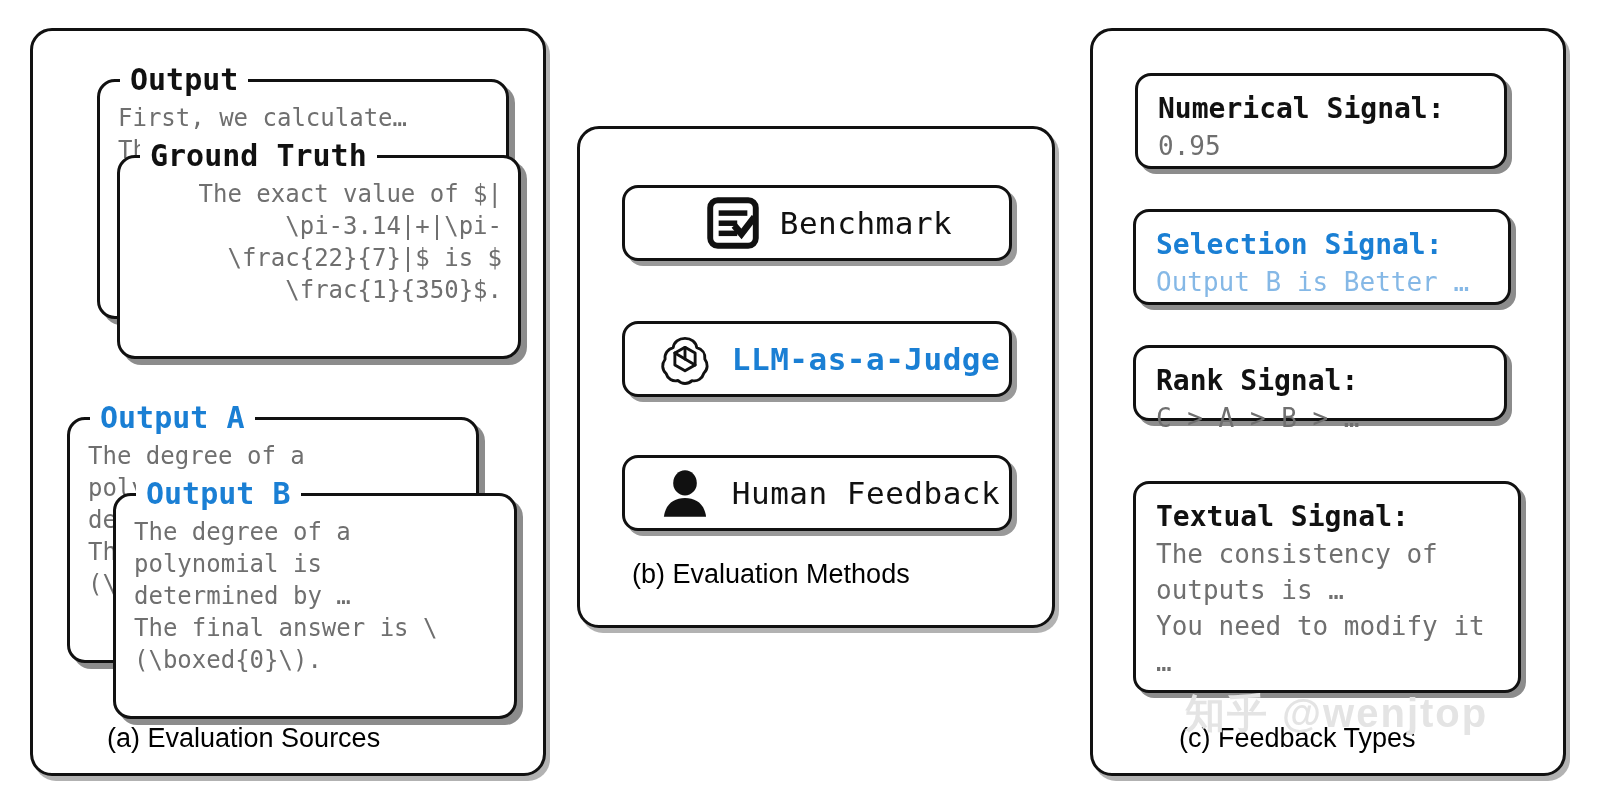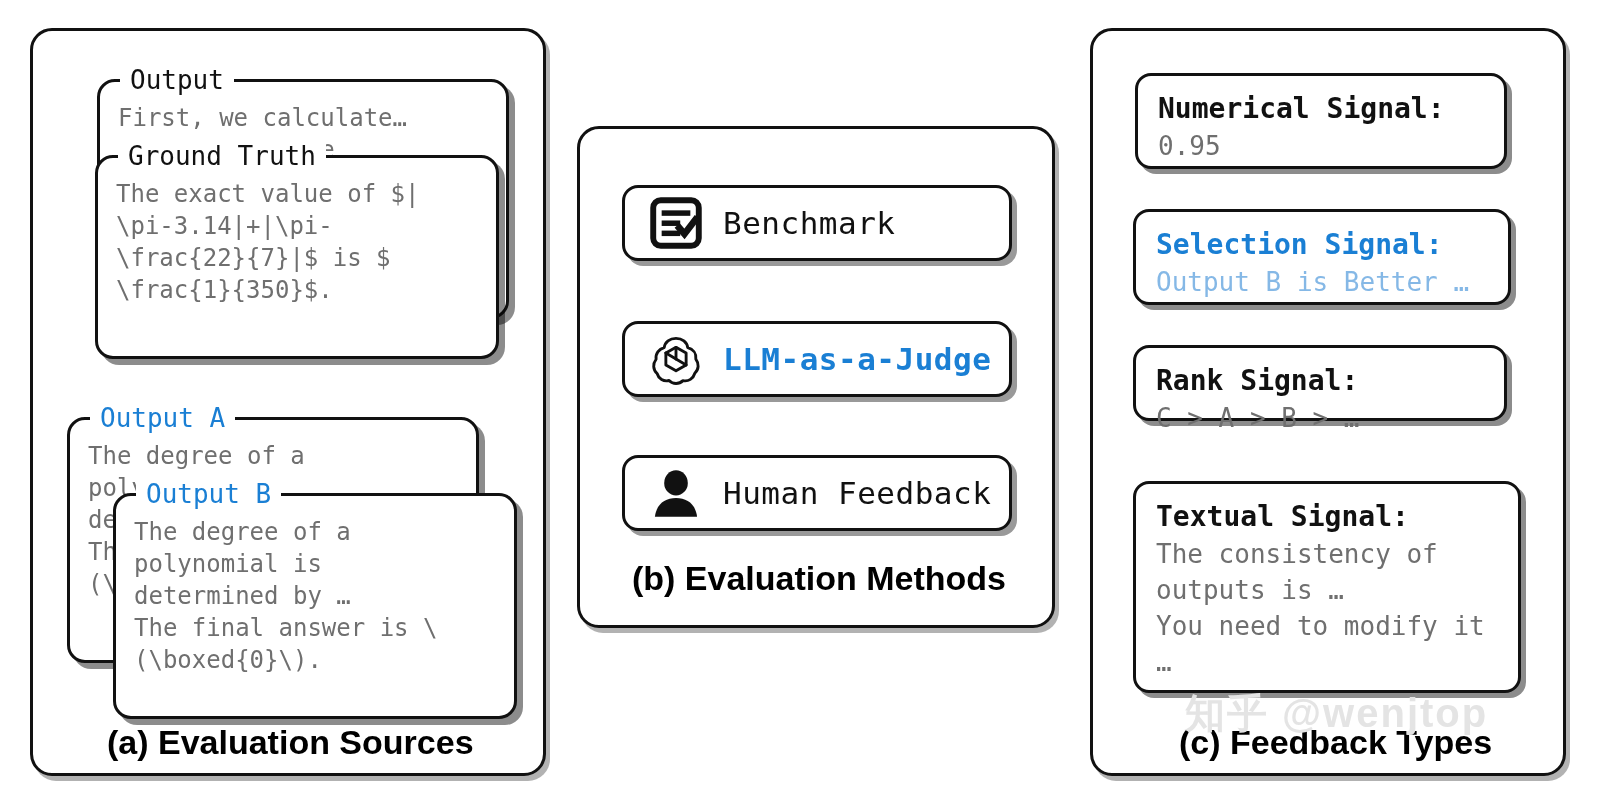--- a/index.html
+++ b/index.html
@@ -33,22 +33,22 @@
     border-radius: 18px;
     box-shadow: 6px 6px 0 rgba(0,0,0,0.45);
     box-sizing: border-box;
   }
   .fscard .legend {
     position: absolute;
     top: -19px;
     left: 20px;
     background: #ffffff;
     padding: 0 10px;
-    font-weight: normal;
-    font-size: 26px;
+    font-weight: bold;
+    font-size: 30px;
     letter-spacing: 0px;
     line-height: 34px;
     white-space: nowrap;
   }
   .fscard .body {
     padding: 20px 16px 10px 18px;
     font-size: 24px;
     line-height: 32px;
     white-space: pre;
     color: #6f6f6f;
@@ -56,38 +56,39 @@
 
   .legend-dark { color: #111111; }
   .legend-blue { color: #1a7fd4; }
   .body-gray   { color: #6f6f6f; }
   .body-blue   { color: #85b8e6; }
 
   
   .caption {
     position: absolute;
     font-family: "Liberation Sans", sans-serif;
-    font-weight: bold;
-    font-size: 34px;
+    font-weight: normal;
+    font-size: 27px;
     color: #000000;
     white-space: nowrap;
   }
 
   
   .method {
     position: absolute;
     background: #ffffff;
     border: 3px solid #111111;
     border-radius: 16px;
     box-shadow: 5px 5px 0 rgba(0,0,0,0.40);
     box-sizing: border-box;
     display: flex;
     align-items: center;
     gap: 20px;
     padding-left: 24px;
+    justify-content: center;
   }
   .method .mlabel {
     font-size: 31px;
     line-height: 34px;
     white-space: nowrap;
     letter-spacing: 0.5px;
   }
   .mlabel-dark { color: #111111; }
   .mlabel-blue { color: #1a7fd4; font-weight: bold; }
   .micon { width: 54px; height: 54px; flex: 0 0 54px; display:block; }
@@ -132,21 +133,21 @@
 <div class="panel" style="left:30px; top:28px; width:516px; height:748px;">
 
   <div class="fscard" style="left:64px; top:48px; width:412px; height:240px; z-index:1;">
     <div class="legend legend-dark">Output</div>
     <div class="body body-gray"><span>First, we calculate…</span>
 <span>The exact value</span>
 <span>is …</span>
 <span>{…</span></div>
   </div>
 
-  <div class="fscard" style="left:62px; top:124px; width:404px; height:204px; z-index:2;">
+  <div class="fscard" style="left:84px; top:124px; width:404px; height:204px; z-index:2;text-align:right;">
     <div class="legend legend-dark">Ground Truth</div>
     <div class="body body-gray"><span>The exact value of $|</span>
 <span>\pi-3.14|+|\pi-</span>
 <span>\frac{22}{7}|$ is $</span>
 <span>\frac{1}{350}$.</span></div>
   </div>
 
   <div class="fscard" style="left:34px; top:386px; width:412px; height:246px; z-index:1;">
     <div class="legend legend-blue">Output A</div>
     <div class="body body-blue"><span>The degree of a</span>

